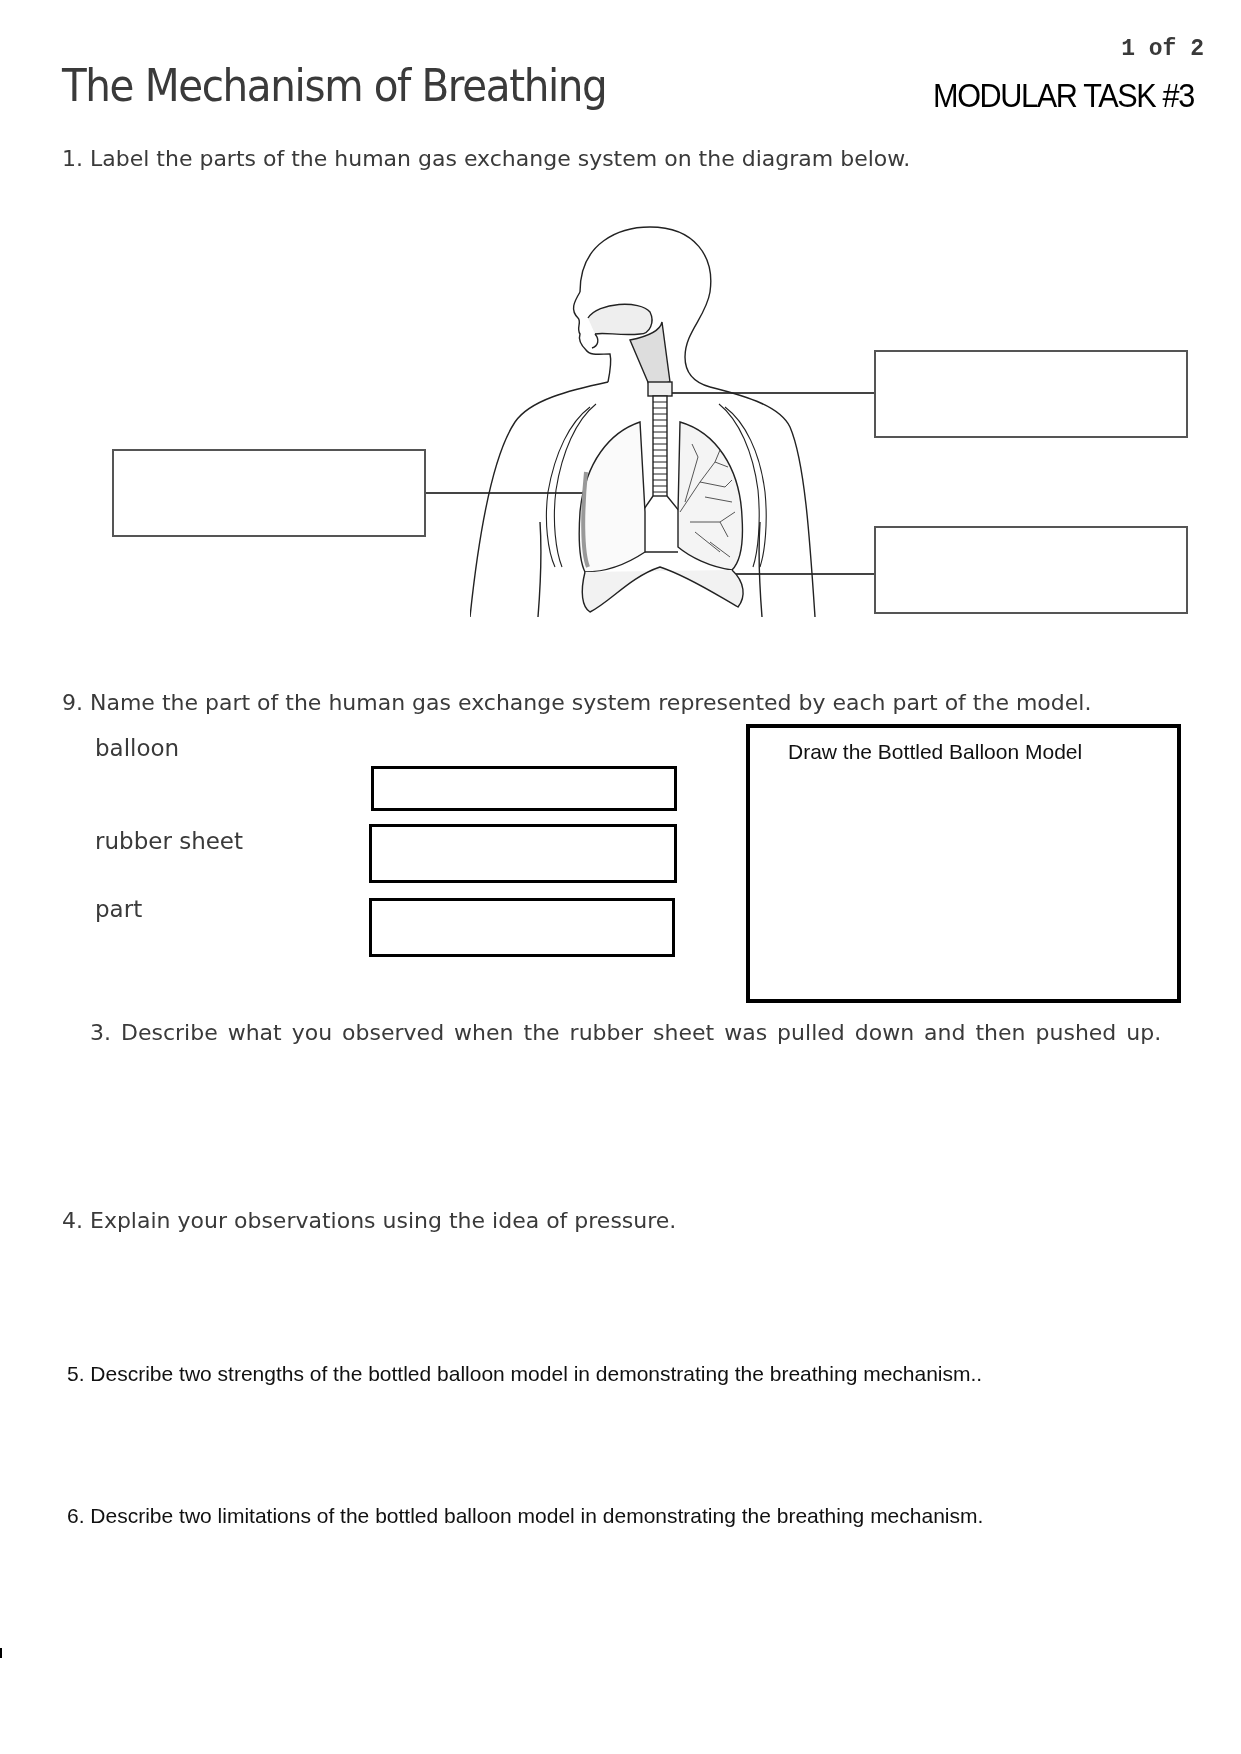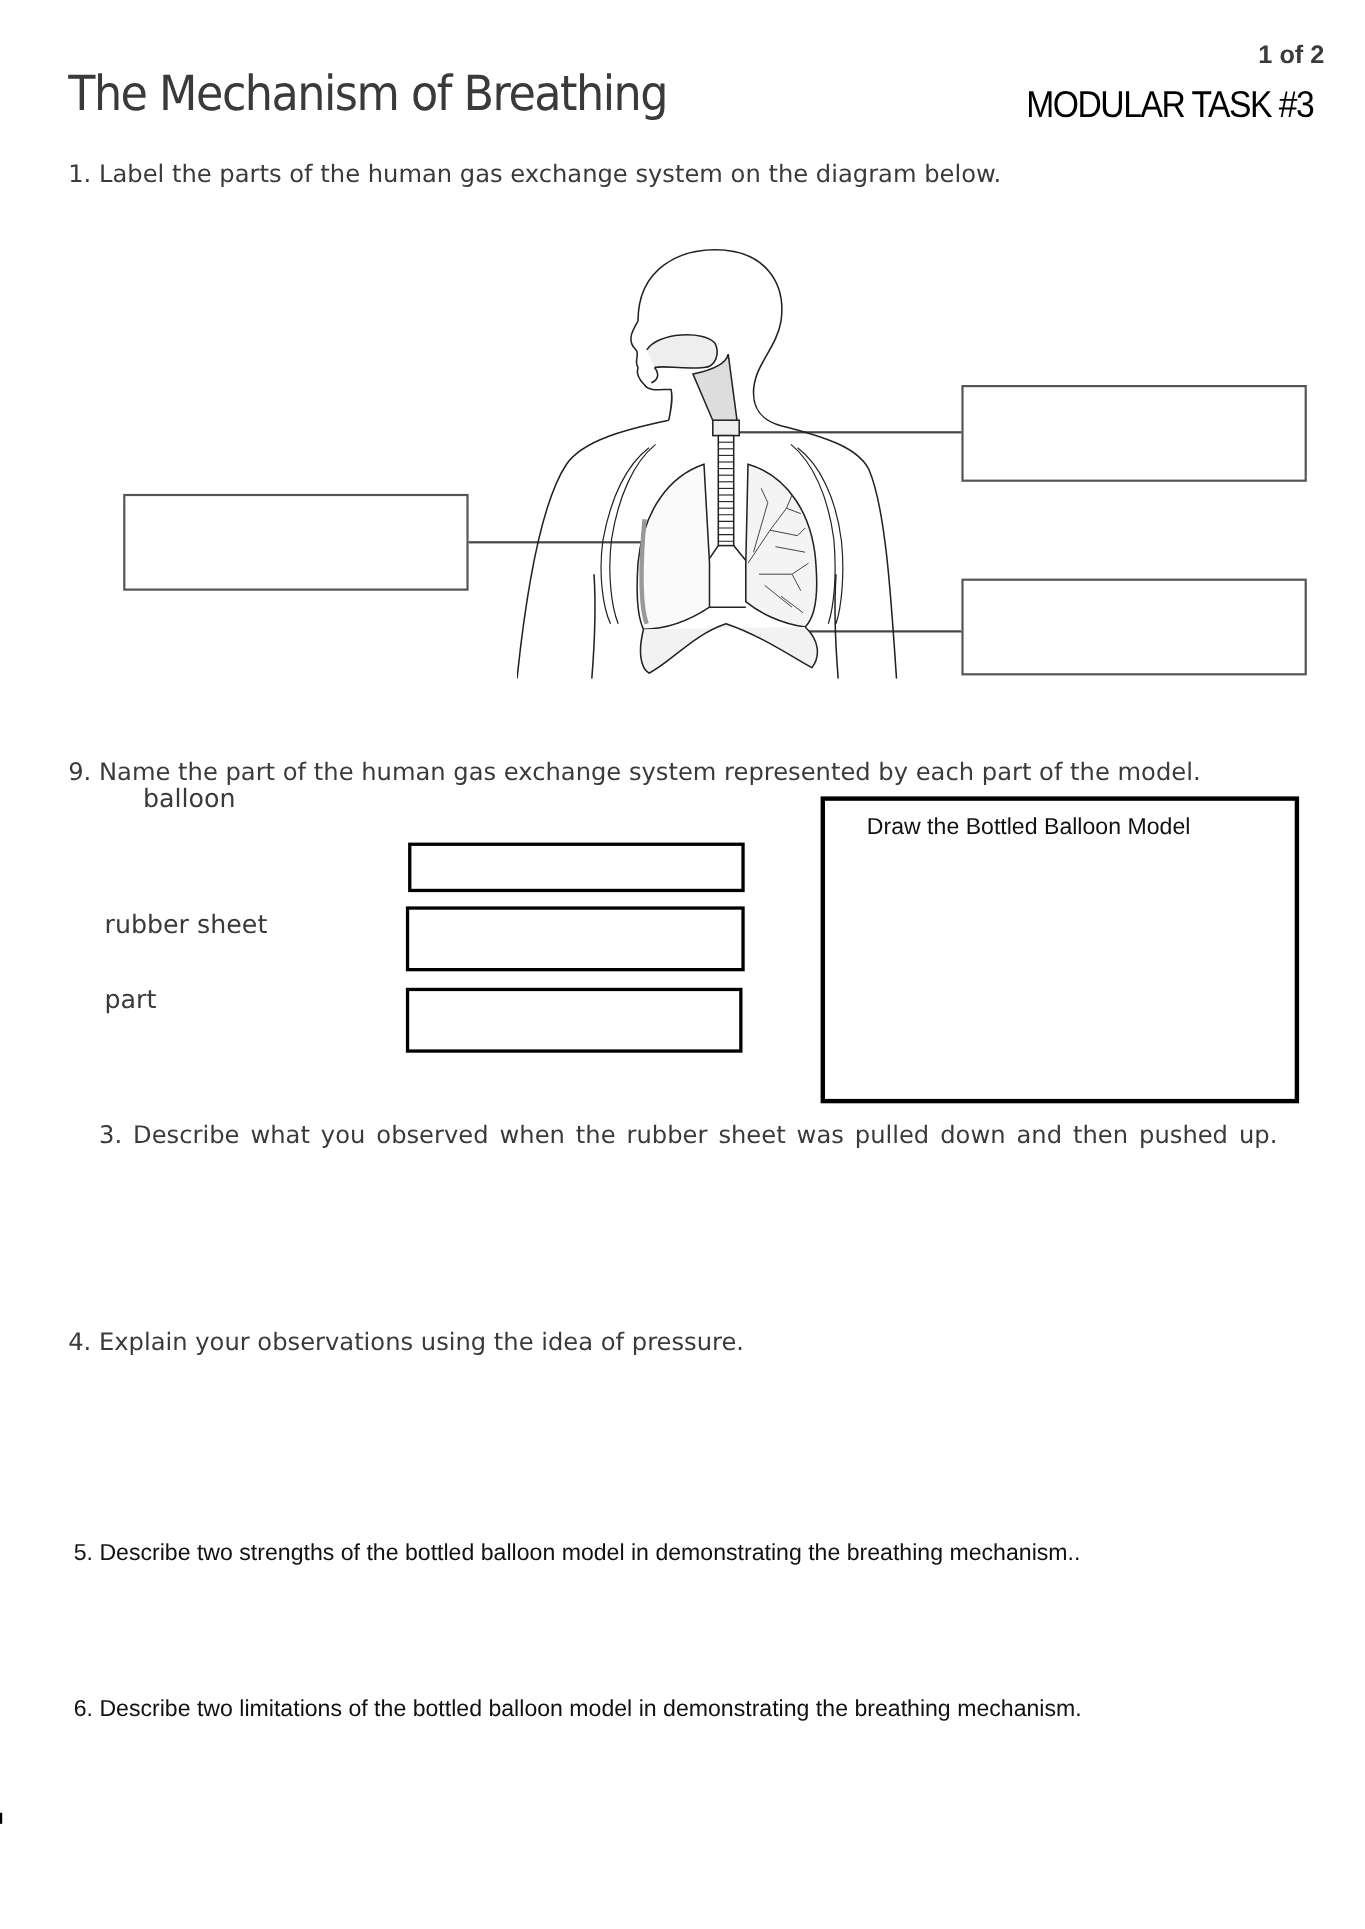--- a/index.html
+++ b/index.html
@@ -1,22 +1,22 @@
 <!DOCTYPE html>
 <html><head>
 <meta charset="utf-8">
 <style>
   html, body { margin:0; padding:0; background:#ffffff; }
   body { width:1241px; height:1754px; position:relative; overflow:hidden; font-family:"DejaVu Sans", sans-serif; }
   .abs { position:absolute; }
-  .page-num { right:37px; top:36px; font-family:Liberation Sans, sans-serif; font-weight:bold; font-size:23px; color:#3a3a3a; }
+  .page-num { right:37px; top:36px; font-family:Liberation Mono, monospace; font-weight:bold; font-size:23px; color:#3a3a3a; }
   .task { left:933px; top:76px; font-family:"Liberation Sans", sans-serif; font-size:34px; color:#000; letter-spacing:-1.5px; transform:scaleX(0.9); transform-origin:left top; white-space:nowrap; }
   .title { left:62px; top:60px; font-family:"DejaVu Sans", sans-serif; font-size:44px; color:#3a3a3a; letter-spacing:-1.5px; white-space:nowrap; transform:scaleX(0.92); transform-origin:left top; }
   .q { font-family:"DejaVu Sans", sans-serif; font-size:22px; color:#3a3a3a; white-space:nowrap; transform-origin:left top; }
-  .q-small { font-family:"Liberation Sans", sans-serif; font-size:21px; color:#111; white-space:nowrap;margin-top:38px; }
+  .q-small { font-family:"Liberation Sans", sans-serif; font-size:21px; color:#111; white-space:nowrap; }
   .label-box { border:2px solid #555; background:#fff; box-sizing:border-box; }
   .answer-box { border:3px solid #000; background:#fff; box-sizing:border-box; }
   .draw-box { border:4px solid #000; background:#fff; box-sizing:border-box; }
   .draw-title { position:absolute; left:38px; top:12px; font-family:"Liberation Sans", sans-serif; font-size:21px; color:#111; white-space:nowrap; }
   .model-label { font-family:"DejaVu Sans", sans-serif; font-size:23px; color:#3a3a3a; white-space:nowrap; }
   .leader { background:#444; height:2px; }
   .diagram { left:470px; top:222px; width:350px; height:395px; }
   .edge-mark { left:0; top:1648px; width:2px; height:10px; background:#000; }
 </style>
 </head>
@@ -91,21 +91,21 @@
   <g stroke-width="1.1">
     <path d="M120 185 C100 200 85 230 78 270 C74 300 78 330 85 345"></path>
     <path d="M126 182 C106 198 92 230 86 268 C82 300 86 330 92 345"></path>
     <path d="M255 185 C275 200 290 230 295 270 C298 300 295 330 290 345"></path>
     <path d="M249 182 C269 198 283 230 288 268 C291 300 288 330 283 345"></path>
   </g>
 </svg>
 
 <div class="abs q" style="left:62px; top:690px;">9.  Name the part of the human gas exchange system represented by each part of the model.</div>
 
-<div class="abs model-label" style="left:95px; top:714px;margin-left:35px;">balloon</div>
+<div class="abs model-label" style="left:95px; top:735px;">balloon</div>
 <div class="abs answer-box" style="left:371px; top:766px; width:306px; height:45px;"></div>
 
 <div class="abs model-label" style="left:95px; top:828px;">rubber sheet</div>
 <div class="abs answer-box" style="left:369px; top:824px; width:308px; height:59px;"></div>
 
 <div class="abs model-label" style="left:95px; top:896px;">part</div>
 <div class="abs answer-box" style="left:369px; top:898px; width:306px; height:59px;"></div>
 
 <div class="abs draw-box" style="left:746px; top:724px; width:435px; height:279px;">
   <div class="draw-title">Draw the Bottled Balloon Model</div>

